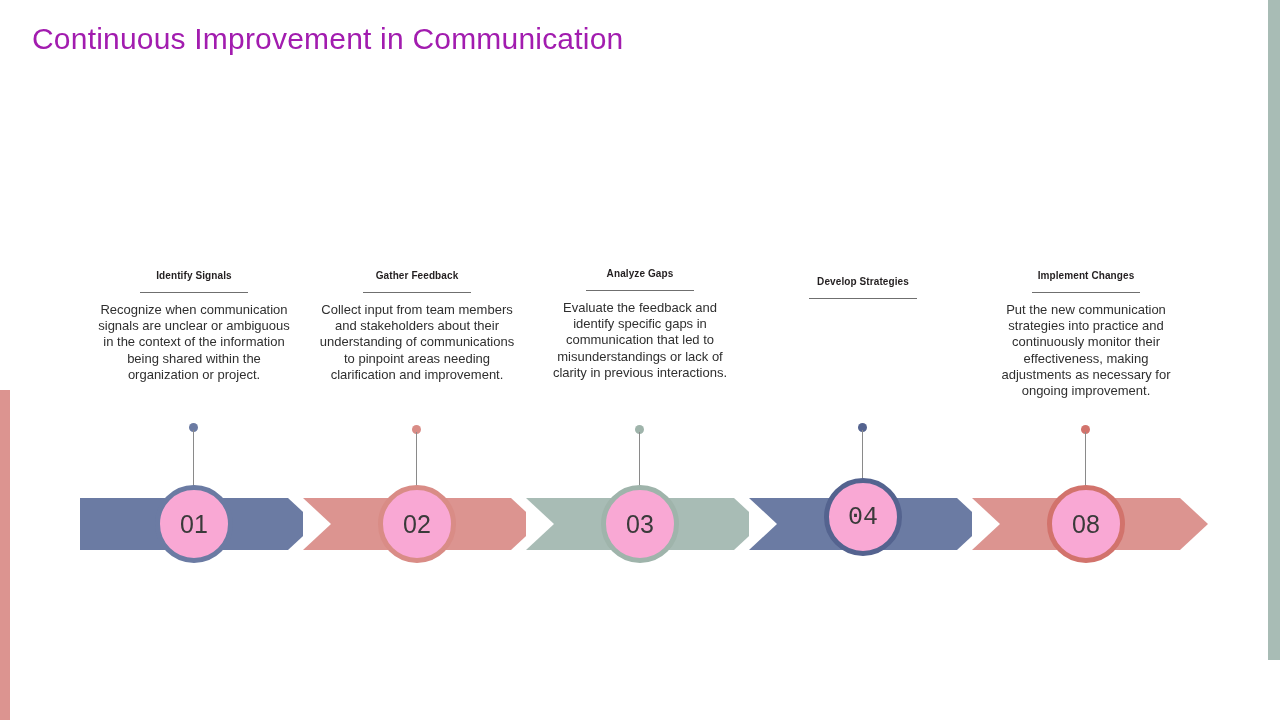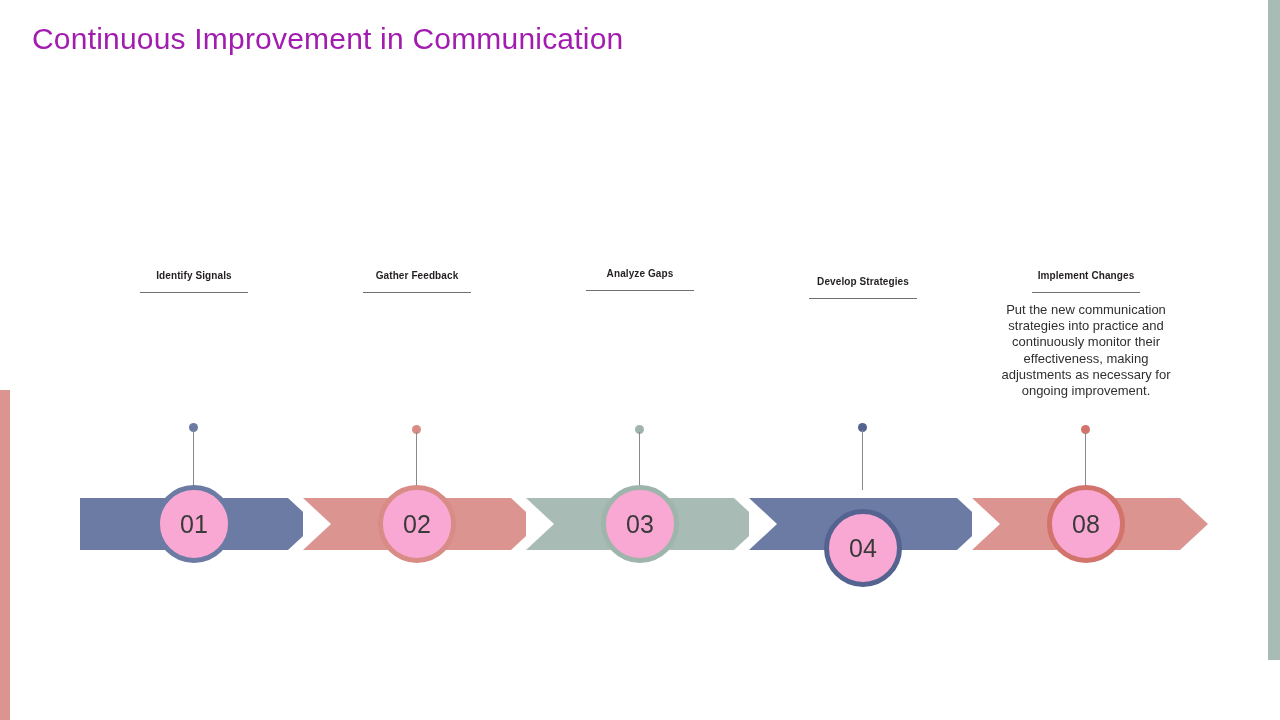--- a/index.html
+++ b/index.html
@@ -176,54 +176,57 @@
   <div class="arrow" style="left:892px;">
     <div class="body" style="background: rgb(220, 148, 144);"></div>
     <div class="head" style="border-left-color: rgb(220, 148, 144);"></div>
     <div class="notch"></div>
   </div>
 </div>
 
 <div class="block" style="left:96px; top:270px;">
   <div class="heading">Identify Signals</div>
   <div class="rule"></div>
+  <div class="desc">Recognize when communication signals are unclear or ambiguous in the context of the information being shared within the organization or project.</div>
 </div>
 <div class="dot" style="left:189px; top:423px; background:#6b7ba3;"></div>
 <div class="stem" style="left:193px; top:430px; height:60px;"></div>
 <div class="node" style="left:155px; top:485px; border-color:#6b7ba3;">
   <span>01</span>
 </div>
 
 <div class="block" style="left:319px; top:270px;">
   <div class="heading">Gather Feedback</div>
   <div class="rule"></div>
+  <div class="desc">Collect input from team members and stakeholders about their understanding of communications to pinpoint areas needing clarification and improvement.</div>
 </div>
 <div class="dot" style="left:412px; top:425px; background:#d98c86;"></div>
 <div class="stem" style="left:416px; top:432px; height:58px;"></div>
 <div class="node" style="left:378px; top:485px; border-color:#d98c86;">
   <span>02</span>
 </div>
 
 <div class="block" style="left:542px; top:268px;">
   <div class="heading">Analyze Gaps</div>
   <div class="rule"></div>
+  <div class="desc">Evaluate the feedback and identify specific gaps in communication that led to misunderstandings or lack of clarity in previous interactions.</div>
 </div>
 <div class="dot" style="left:635px; top:425px; background:#9fb4ab;"></div>
 <div class="stem" style="left:639px; top:432px; height:58px;"></div>
 <div class="node" style="left:601px; top:485px; border-color:#9fb4ab;">
   <span>03</span>
 </div>
 
 <div class="block" style="left:765px; top:276px;">
   <div class="heading">Develop Strategies</div>
   <div class="rule"></div>
 </div>
 <div class="dot" style="left:858px; top:423px; background:#54638f;"></div>
 <div class="stem" style="left:862px; top:430px; height:60px;"></div>
-<div class="node" style="left:824px; top:509px; border-color:#54638f;">
+<div class="node" style="left:824px; top:478px; border-color:#54638f;font-family:Liberation Mono, monospace;">
   <span>04</span>
 </div>
 
 <div class="block" style="left:988px; top:270px;">
   <div class="heading">Implement Changes</div>
   <div class="rule"></div>
   <div class="desc">Put the new communication strategies into practice and continuously monitor their effectiveness, making adjustments as necessary for ongoing improvement.</div>
 </div>
 <div class="dot" style="left:1081px; top:425px; background:#d2736c;"></div>
 <div class="stem" style="left:1085px; top:432px; height:58px;"></div>

